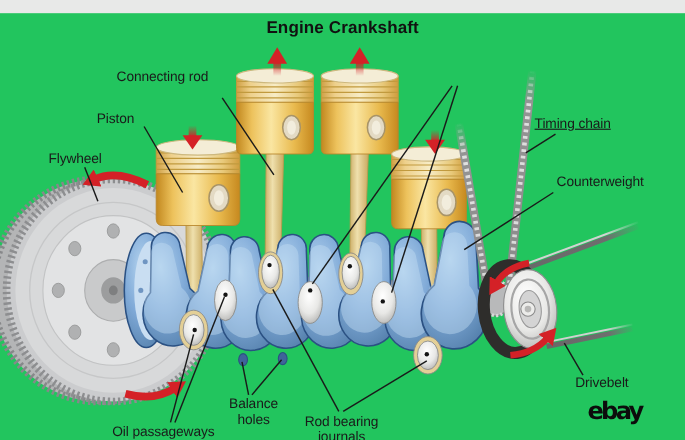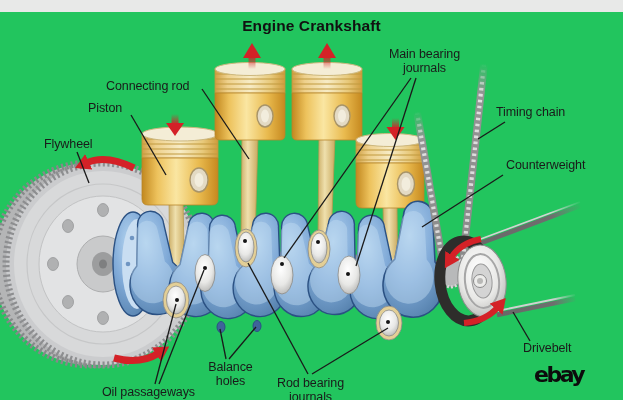--- a/index.html
+++ b/index.html
@@ -292,25 +292,24 @@
     <line x1="159" y1="372" x2="204" y2="258"></line>
     <line x1="226" y1="347" x2="220" y2="317"></line>
     <line x1="229" y1="347" x2="256" y2="315"></line>
     <line x1="308" y1="362" x2="248" y2="251"></line>
     <line x1="312" y1="362" x2="388" y2="316"></line>
   </g>
 </svg>
 
 <div class="title">Engine Crankshaft</div>
 
-<div class="lbl" style="left:106px;top:68px;">Connecting rod</div>
+<div class="lbl" style="left:106px;top:52px;">Connecting rod</div>
 <div class="lbl" style="left:88px;top:90px;">Piston</div>
 <div class="lbl" style="left:44px;top:126px;">Flywheel</div>
-<div class="lbl c" style="left:377px;top:36px;width:95px;">Main bearing journals</div>
-<div class="lbl" style="left:496px;top:94px;">Timing chain</div>
+<div class="lbl" style="left:486px;top:94px;text-decoration:underline;">Timing chain</div>
 <div class="lbl" style="left:506px;top:147px;">Counterweight</div>
 <div class="lbl" style="left:523px;top:330px;">Drivebelt</div>
 <div class="lbl" style="left:102px;top:374px;text-align:right;">Oil passageways</div>
 <div class="lbl c" style="left:268px;top:365px;width:85px;">Rod bearing journals</div>
 <div class="lbl c" style="left:203px;top:349px;width:55px;">Balance holes</div>
 
 <div class="logo">ebay</div>
 
 </div>
 

